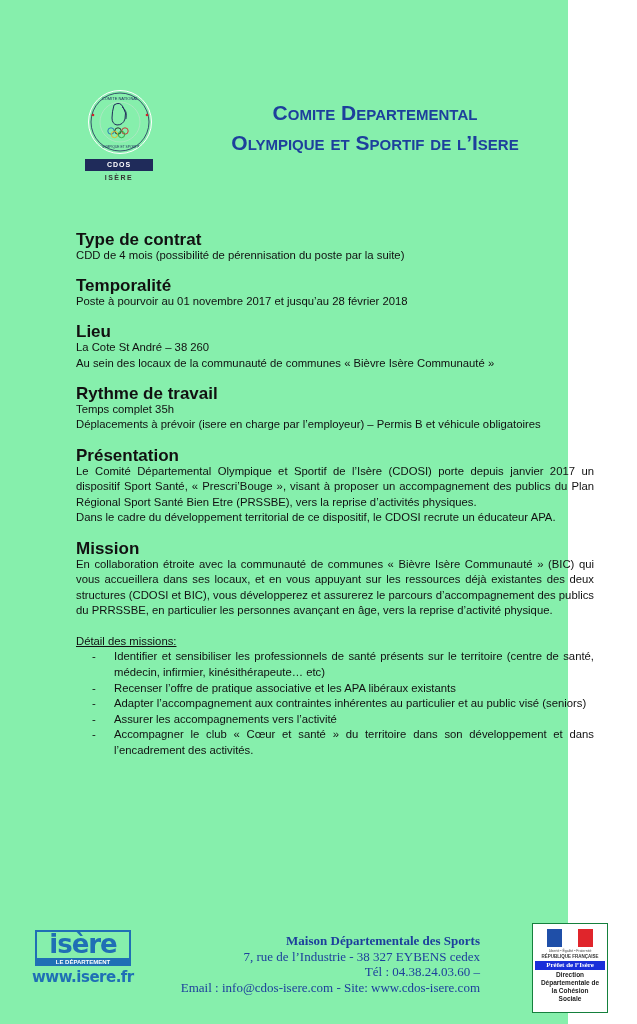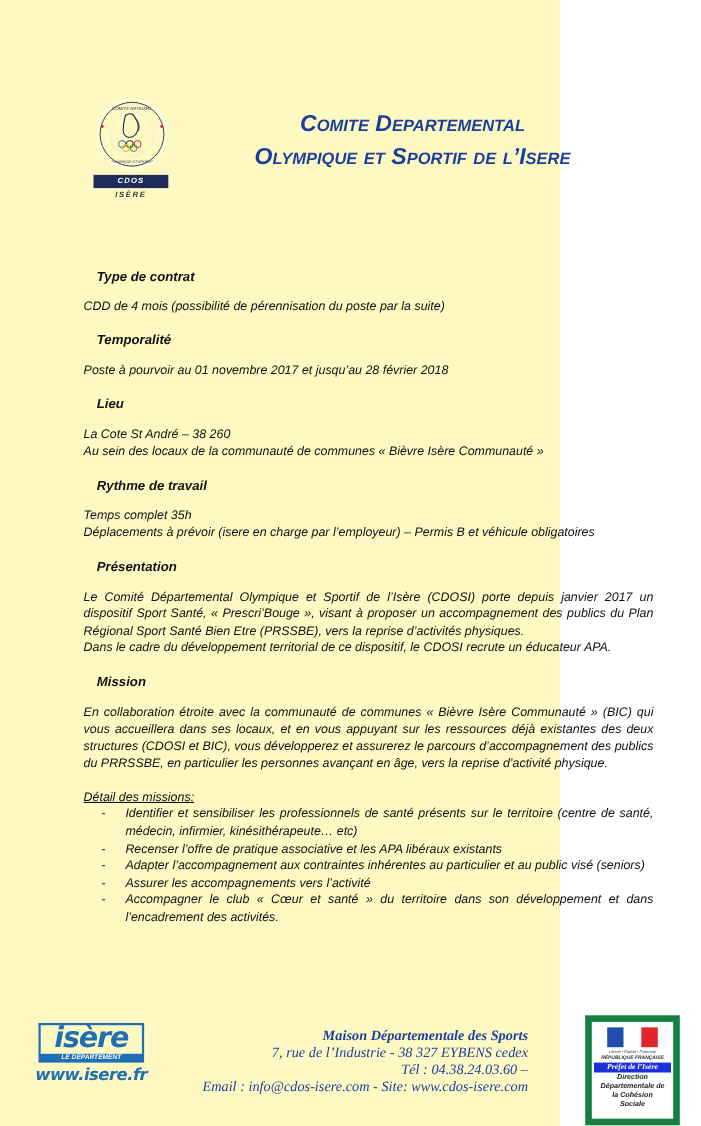--- a/index.html
+++ b/index.html
@@ -1,37 +1,37 @@
 <!DOCTYPE html>
 <html><head>
 <meta charset="utf-8">
 <style>
   html, body { margin:0; padding:0; background:#ffffff; }
   body { width:637px; height:1024px; position:relative; overflow:hidden;
          font-family:"Liberation Sans", sans-serif; color:#111; }
-  .page { position:absolute; left:0; top:0; width:509px; height:1024px; background:#fef9c3;font-style:italic; }
+  .page { position:absolute; left:0; top:0; width:568px; height:1024px; background:#86efac; }
 
   
   .logo-cdos { position:absolute; left:80px; top:90px; width:78px; height:100px; }
   .seal { position:absolute; left:8px; top:0; width:62px; height:62px; border-radius:50%;
           border:1px solid #fff; }
   .cdos-band { position:absolute; left:5px; top:69px; width:68px; height:12px; background:#1f2b5a;
                color:#fff; font-size:7px; font-weight:bold; text-align:center; line-height:12px; letter-spacing:1px; }
   .isere-small { position:absolute; left:5px; top:84px; width:68px; text-align:center;
                  font-size:7px; font-weight:bold; color:#333; letter-spacing:1.5px; }
 
   .org-title { position:absolute; left:200px; top:98px; width:350px; text-align:center;
                color:#1d3f9c; font-weight:bold; font-variant:small-caps; font-size:21px; line-height:30px; }
 
   
   .content { position:absolute; left:76px; top:232px; width:518px;
              font-family:"Liberation Sans", sans-serif; font-size:11.3px; line-height:15.6px; color:#111; }
   .job-title { font-weight:bold; font-size:13.5px; margin:0 0 20px 0; }
   .section { margin-bottom:15px; }
-  .section h3 { font-size:12px; font-weight:bold; margin:12px; }
+  .section h3 { font-size:17px; font-weight:bold; margin:0; }
   .section p { margin:0; }
   .justify { text-align:justify; }
   .detail-title { text-decoration:underline; margin:0; }
   ul.missions { list-style:none; margin:0; padding:0; }
   ul.missions li { position:relative; padding-left:38px; text-align:justify; }
   ul.missions li .dash { position:absolute; left:16px; top:0; }
 
   
   .logo-isere { position:absolute; left:32px; top:930px; width:100px; height:60px; }
   .isere-word { position:absolute; left:3px; top:0; width:92px; height:26px; border:2px solid #1f6fb5;
@@ -39,21 +39,21 @@
                 font-family:"DejaVu Sans", sans-serif; letter-spacing:-1px; }
   .isere-dept { position:absolute; left:3px; top:28px; width:96px; height:8px; background:#1f6fb5; color:#fff;
                 font-size:6px; font-weight:bold; text-align:center; line-height:8px; }
   .isere-url { position:absolute; left:0; top:38px; width:100px; color:#1f6fb5; font-weight:bold; font-size:15px;
                font-family:"DejaVu Sans", sans-serif; text-align:center; letter-spacing:-0.5px; }
 
   .footer-addr { position:absolute; left:170px; top:933px; width:310px; text-align:right;
                  font-family:"Liberation Serif", serif; color:#1d3f9c; font-size:13px; line-height:15.5px; }
   .footer-addr .bold { font-weight:bold; }
 
-  .logo-prefet { position:absolute; left:532px; top:923px; width:74px; height:88px; border:6px solid #15803d; background:#fff; }
+  .logo-prefet { position:absolute; left:532px; top:923px; width:74px; height:88px; border:1px solid #15803d; background:#fff; }
   .flag { position:absolute; left:14px; top:5px; width:46px; height:18px; }
   .flag .b { position:absolute; left:0; top:0; width:15px; height:18px; background:#1f4fa8; }
   .flag .w { position:absolute; left:15px; top:0; width:16px; height:18px; background:#fff; }
   .flag .r { position:absolute; left:31px; top:0; width:15px; height:18px; background:#e0252b; }
   .devise { position:absolute; left:0; top:25px; width:74px; text-align:center; font-size:3.5px; color:#444; }
   .rep { position:absolute; left:0; top:30px; width:74px; text-align:center; font-size:4.5px; font-weight:bold; color:#333; }
   .prefet-band { position:absolute; left:2px; top:37px; width:70px; height:9px; background:#1a2fd9; color:#fff;
                  font-family:"Liberation Serif", serif; font-size:7px; font-weight:bold; text-align:center; line-height:9px; }
   .prefet-text { position:absolute; left:0; top:47px; width:74px; text-align:center; font-size:6.5px;
                  font-weight:bold; color:#222; line-height:8px; }

